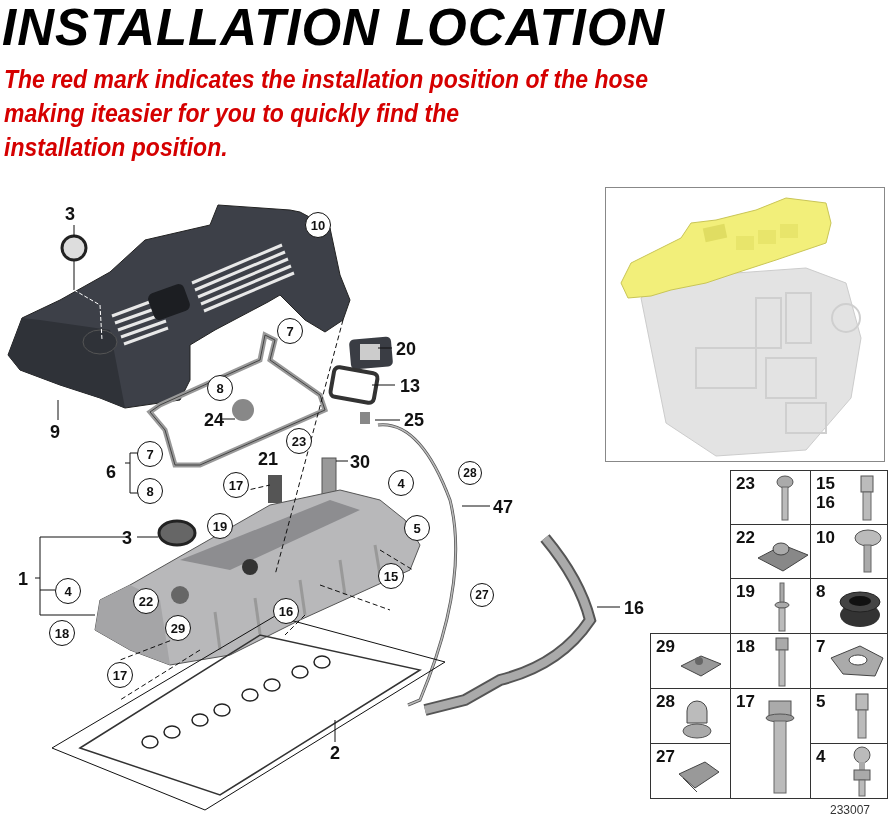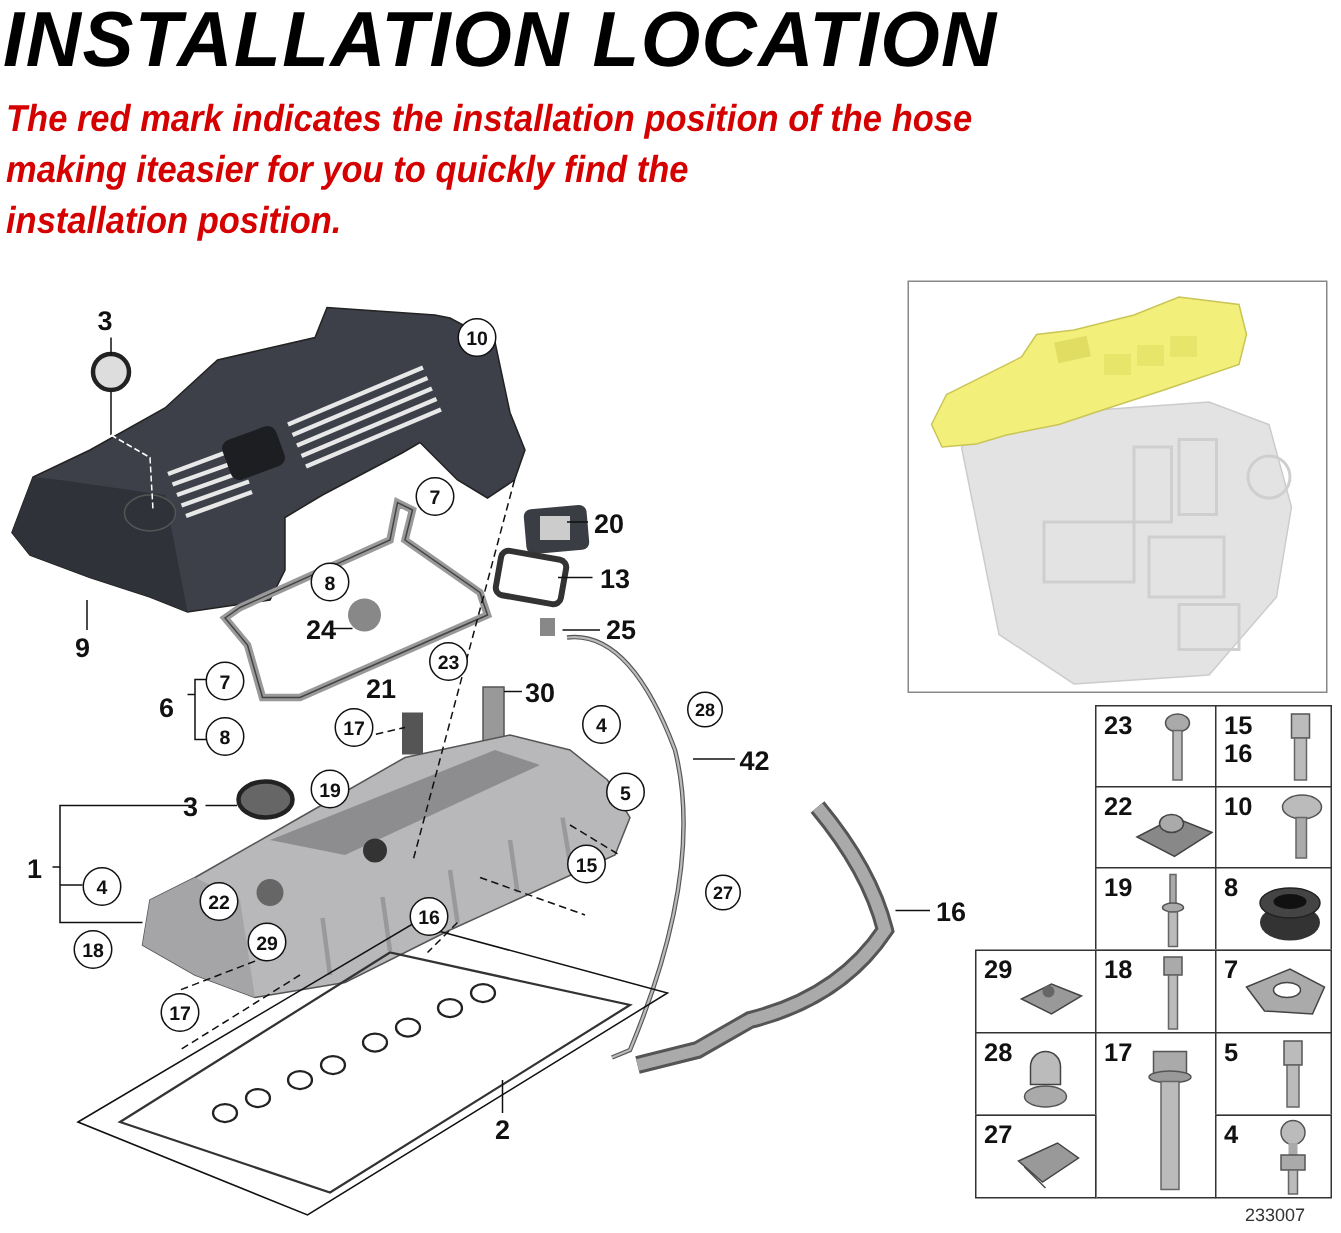--- a/index.html
+++ b/index.html
@@ -128,26 +128,26 @@
     <line x1="235" y1="493" x2="270" y2="485"></line>
   </g>
 </svg>
 
 <div class="lbl" style="left:65px;top:205px">3</div>
 <div class="lbl" style="left:50px;top:423px">9</div>
 <div class="lbl" style="left:396px;top:340px">20</div>
 <div class="lbl" style="left:400px;top:377px">13</div>
 <div class="lbl" style="left:204px;top:411px">24</div>
 <div class="lbl" style="left:404px;top:411px">25</div>
-<div class="lbl" style="left:244px;top:450px">21</div>
+<div class="lbl" style="left:258px;top:450px">21</div>
 <div class="lbl" style="left:350px;top:453px">30</div>
 <div class="lbl" style="left:106px;top:463px">6</div>
 <div class="lbl" style="left:122px;top:529px">3</div>
 <div class="lbl" style="left:18px;top:570px">1</div>
-<div class="lbl" style="left:493px;top:498px">42</div>
+<div class="lbl" style="left:493px;top:498px">47</div>
 <div class="lbl" style="left:624px;top:599px">16</div>
 <div class="lbl" style="left:330px;top:744px">2</div>
 
 <div class="circ" style="left:305px;top:212px">10</div>
 <div class="circ" style="left:277px;top:318px">7</div>
 <div class="circ" style="left:207px;top:375px">8</div>
 <div class="circ" style="left:286px;top:428px">23</div>
 <div class="circ" style="left:137px;top:441px">7</div>
 <div class="circ" style="left:137px;top:478px">8</div>
 <div class="circ" style="left:223px;top:472px">17</div>

